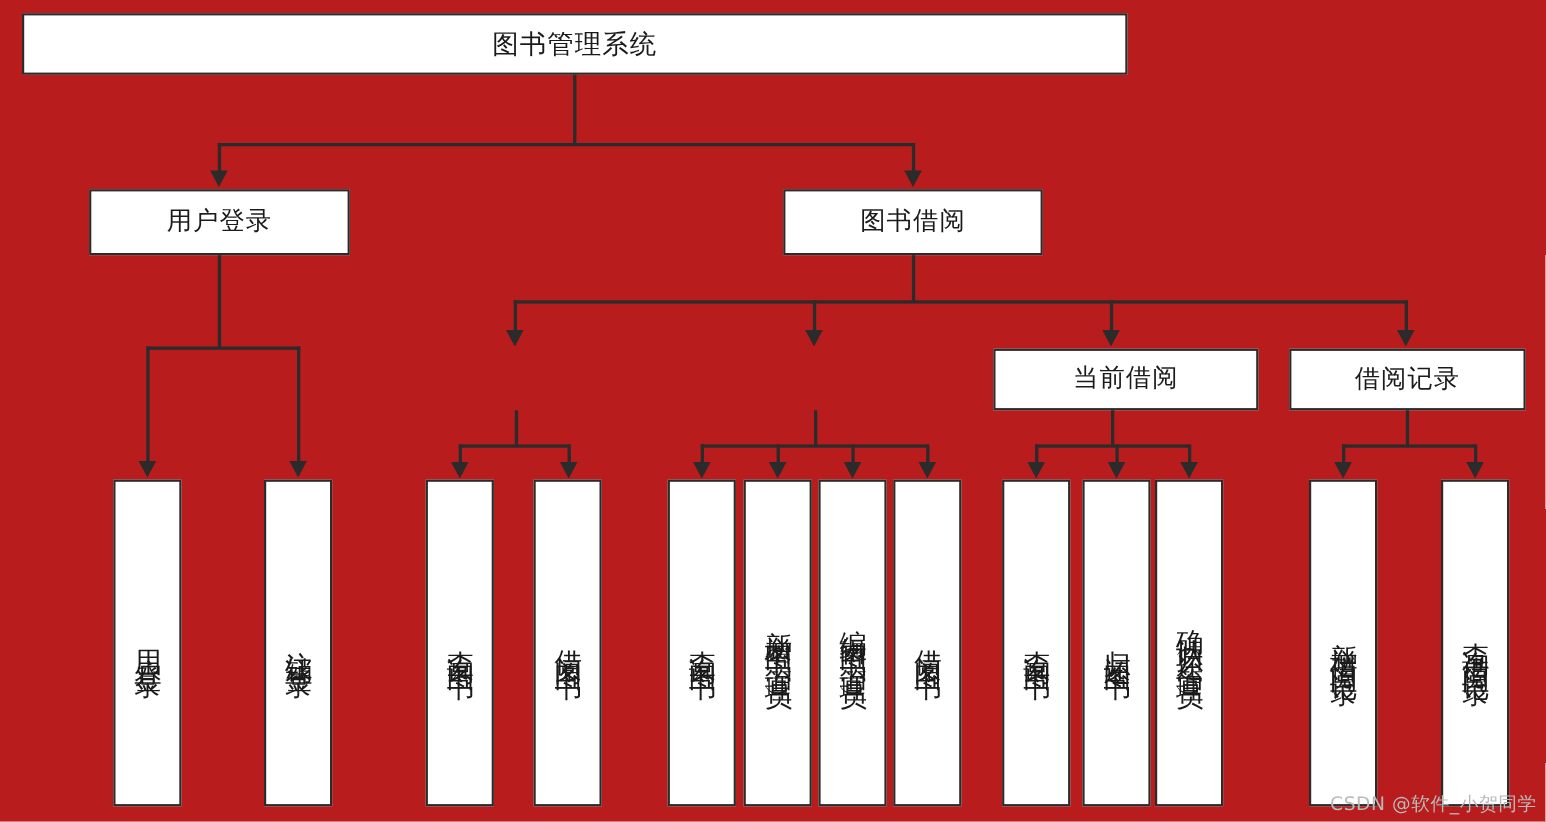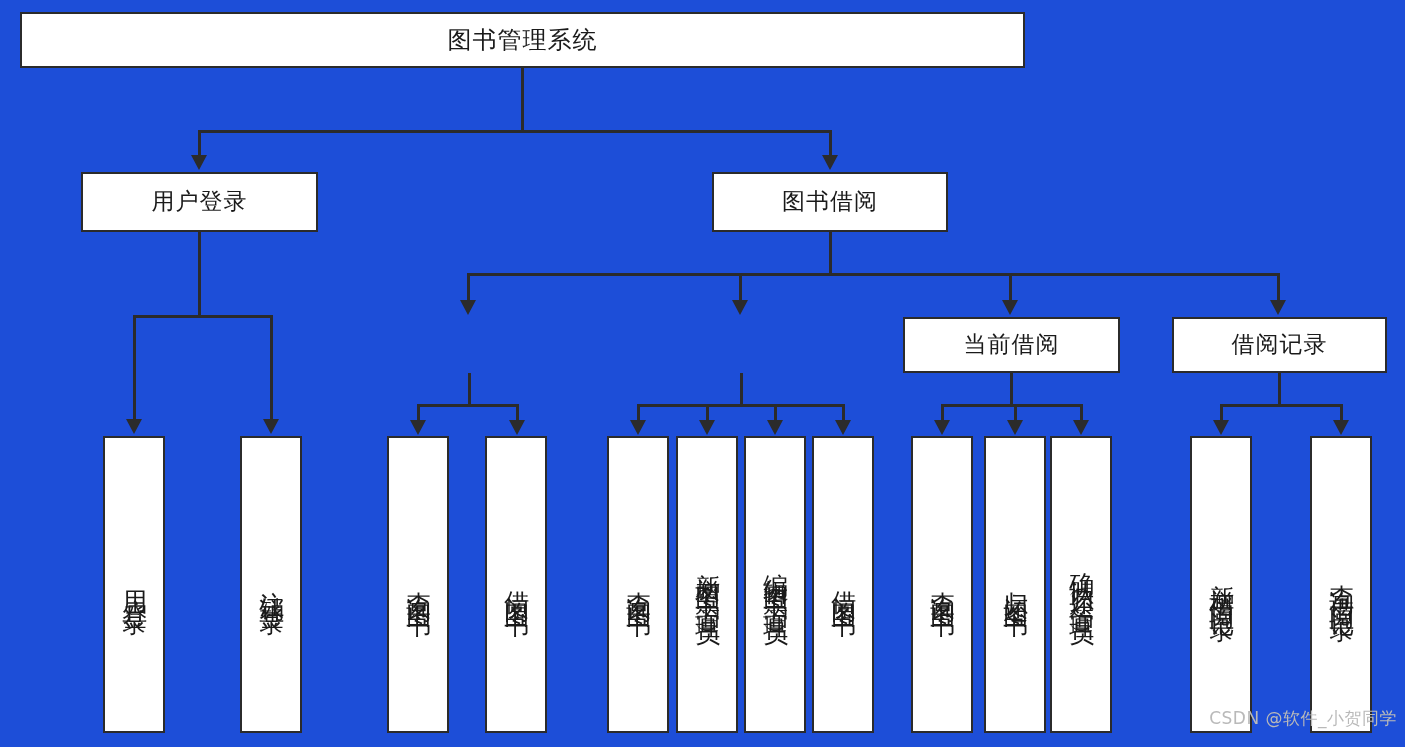--- a/index.html
+++ b/index.html
@@ -7,21 +7,21 @@
     padding: 0;
     background: #ffffff;
   }
   body {
     font-family: "DejaVu Sans", "Liberation Sans", sans-serif;
   }
   #canvas {
     position: relative;
     width: 1405px;
     height: 747px;
-    background: #1d4ed8;
+    background: #b91c1c;
     overflow: hidden;
   }
   .node {
     position: absolute;
     box-sizing: border-box;
     border: 2.5px solid #2b2b2b;
     background: #ffffff;
     display: flex;
     align-items: center;
     justify-content: center;
@@ -58,39 +58,39 @@
     position: absolute;
     width: 0;
     height: 0;
     border-left: 8px solid transparent;
     border-right: 8px solid transparent;
     border-top: 15px solid #2b2b2b;
   }
   #watermark {
     position: absolute;
     right: 8px;
-    bottom: 17px;
+    bottom: 5px;
     font-size: 17px;
     color: #b9b9b9;
     letter-spacing: 0.5px;
     white-space: nowrap;
     pointer-events: none;
   }
 </style>
 </head>
 <body>
 
 <div id="canvas">
 
   <div class="node node-h node-root" style="left: 20px; top: 12px; width: 1005px; height: 56px;">图书管理系统</div>
 
   <div class="node node-h" style="left: 81px; top: 172px; width: 237px; height: 60px;">用户登录</div>
   <div class="node node-h" style="left: 712px; top: 172px; width: 236px; height: 60px;">图书借阅</div>
 
-  <div class="node node-h" style="left: 903px; top: 317px; width: 217px; height: 56px;">当前借阅</div>
+  <div class="node node-h" style="left: 903px; top: 317px; width: 241px; height: 56px;">当前借阅</div>
   <div class="node node-h" style="left: 1172px; top: 317px; width: 215px; height: 56px; font-family: Liberation Serif, serif;">借阅记录</div>
 
   <div class="node node-v" style="left: 103px; top: 436px; width: 62px; height: 297px;">用户登录</div>
   <div class="node node-v" style="left: 240px; top: 436px; width: 62px; height: 297px;">注销登录</div>
   <div class="node node-v" style="left: 387px; top: 436px; width: 62px; height: 297px;">查询图书</div>
   <div class="node node-v" style="left: 485px; top: 436px; width: 62px; height: 297px;">借阅图书</div>
   <div class="node node-v" style="left: 607px; top: 436px; width: 62px; height: 297px;">查询图书</div>
   <div class="node node-v" style="left: 676px; top: 436px; width: 62px; height: 297px;">新增图书（管理员）</div>
   <div class="node node-v" style="left: 744px; top: 436px; width: 62px; height: 297px;">编辑图书（管理员）</div>
   <div class="node node-v" style="left: 812px; top: 436px; width: 62px; height: 297px;">借阅图书</div>

